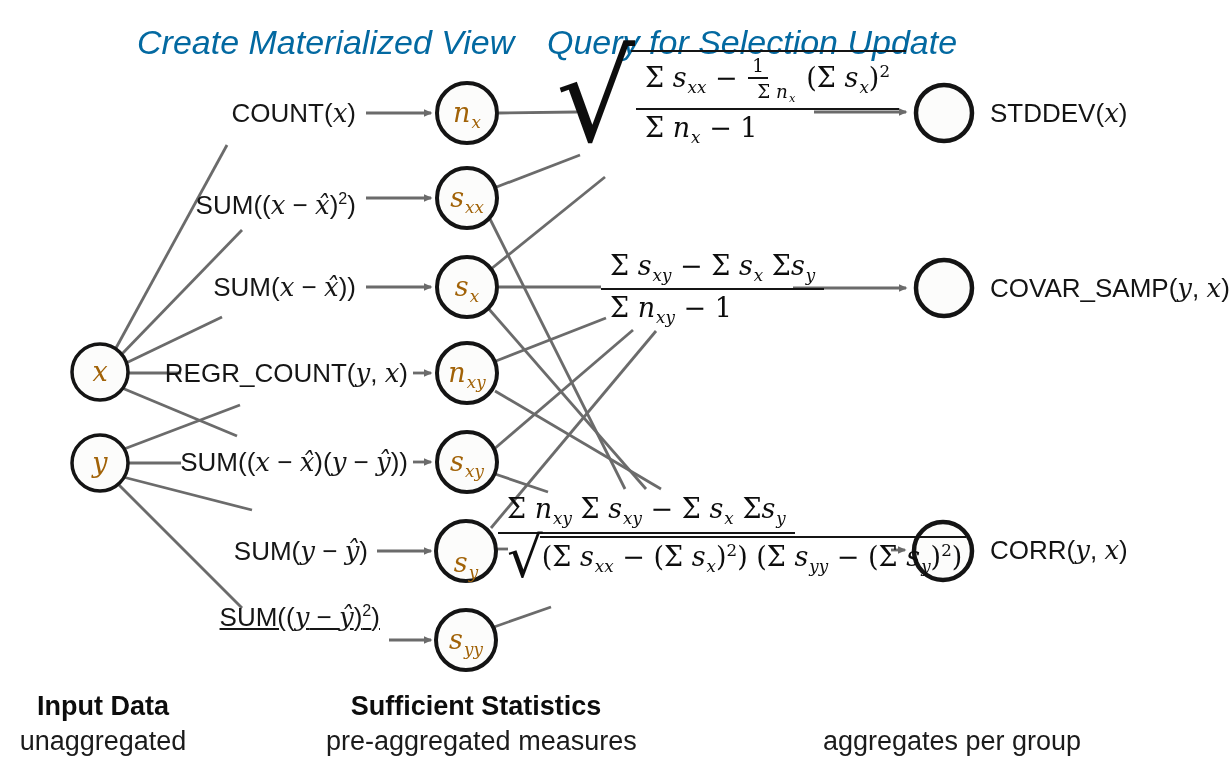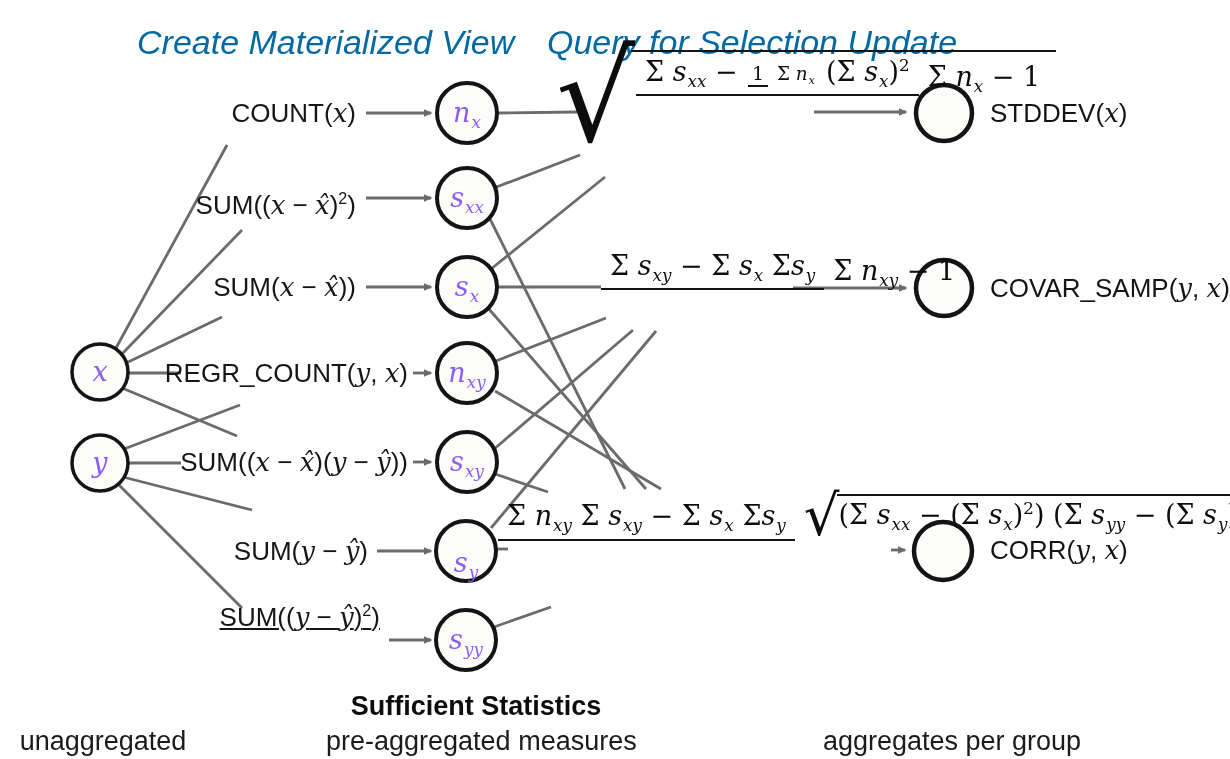--- a/index.html
+++ b/index.html
@@ -14,36 +14,36 @@
     font-style:italic; font-size:34px; color:#0369a1;
     font-family:"Liberation Sans", sans-serif; white-space:nowrap;
   }
   .hdr.center{text-align:center;}
   .agg{
     font-size:26px; color:#161616; white-space:nowrap; text-align:right;
     line-height:34px; height:34px;
   }
   .nodelab{
     font-family:"DejaVu Serif", serif; font-style:italic; font-size:27px;
-    text-align:center; line-height:34px; height:34px; color:#8b5cf6;
+    text-align:center; line-height:34px; height:34px; color:#a16207;
   }
   .outlab{
     font-size:26px; white-space:nowrap; line-height:32px; height:32px; color:#141414;
   }
   .cap-title{font-weight:bold; font-size:27px; text-align:center; color:#0d0d0d; white-space:nowrap;}
   .cap-sub{font-size:27px; text-align:center; color:#1b1b1b; white-space:nowrap;}
   
   .math{
     font-family:"DejaVu Serif", serif; font-size:27px; color:#0d0d0d; white-space:nowrap;
   }
   .mv{font-family:"DejaVu Serif", serif; font-style:italic;}
   .msub{font-family:"DejaVu Serif", serif; font-style:italic; font-size:0.62em; vertical-align:-0.35em; margin-left:1px;}
   .msup{font-size:0.62em; vertical-align:0.6em;}
   .mn{}
-  .mfrac{display:inline-flex; flex-direction:row; align-items:flex-end; vertical-align:middle; margin:0 3px;}
+  .mfrac{display:inline-flex; flex-direction:column; align-items:flex-start; vertical-align:middle; margin:0 3px;}
   .mnum{display:block; border-bottom:2.5px solid #151515; padding:1px 9px 3px;}
   .mden{display:block; padding:2px 9px 0;}
   .mnum .mfrac .mnum, .mden .mfrac .mnum{border-bottom-width:2px; padding:0 4px 1px;}
   .mnum .mfrac, .mden .mfrac{font-size:0.68em; margin:0 2px;}
   .msqrt{display:inline-flex; align-items:flex-start;}
   .msign{display:inline-block; line-height:1;}
   .mrad{display:inline-block; border-top:2.5px solid #151515; padding:2px 4px 0 2px;}
   .f1 .msign{font-size:124px; line-height:96px; margin-right:-4px;}
   .f1{}
   .f3 .mden .msign{font-size:56px; line-height:44px; margin-right:-3px;}
@@ -151,18 +151,19 @@
         <span class="mden"><span class="msqrt">
             <span class="msign">√</span>
             <span class="mrad"><span class="mn">(Σ </span><span class="mv">s</span><span class="msub">xx</span><span class="mn"> − (Σ </span><span class="mv">s</span><span class="msub">x</span><span class="mn">)</span><span class="msup">2</span><span class="mn">) (Σ </span><span class="mv">s</span><span class="msub">yy</span><span class="mn"> − (Σ </span><span class="mv">s</span><span class="msub">y</span><span class="mn">)</span><span class="msup">2</span><span class="mn">)</span></span>
           </span></span>
       </span></div>
 
   <div class="abs outlab" style="left:990px; top:97px;"><span class="mn">STDDEV(</span><span class="mv">x</span><span class="mn">)</span></div>
   <div class="abs outlab" style="left:990px; top:272px;"><span class="mn">COVAR_SAMP(</span><span class="mv">y</span><span class="mn">, </span><span class="mv">x</span><span class="mn">)</span></div>
   <div class="abs outlab" style="left:990px; top:534px;"><span class="mn">CORR(</span><span class="mv">y</span><span class="mn">, </span><span class="mv">x</span><span class="mn">)</span></div>
 
+  <div class="abs cap-title" style="left:3px;   top:691px; width:200px;">Input Data</div>
   <div class="abs cap-sub" style="left:3px;   top:726px; width:200px;">unaggregated</div>
   <div class="abs cap-title" style="left:326px; top:691px; width:300px;">Sufficient Statistics</div>
   <div class="abs cap-sub" style="left:326px; top:726px; width:300px;">pre-aggregated measures</div>
   <div class="abs cap-sub" style="left:802px; top:726px; width:300px;">aggregates per group</div>
 
 </div>
 
 </body></html>

